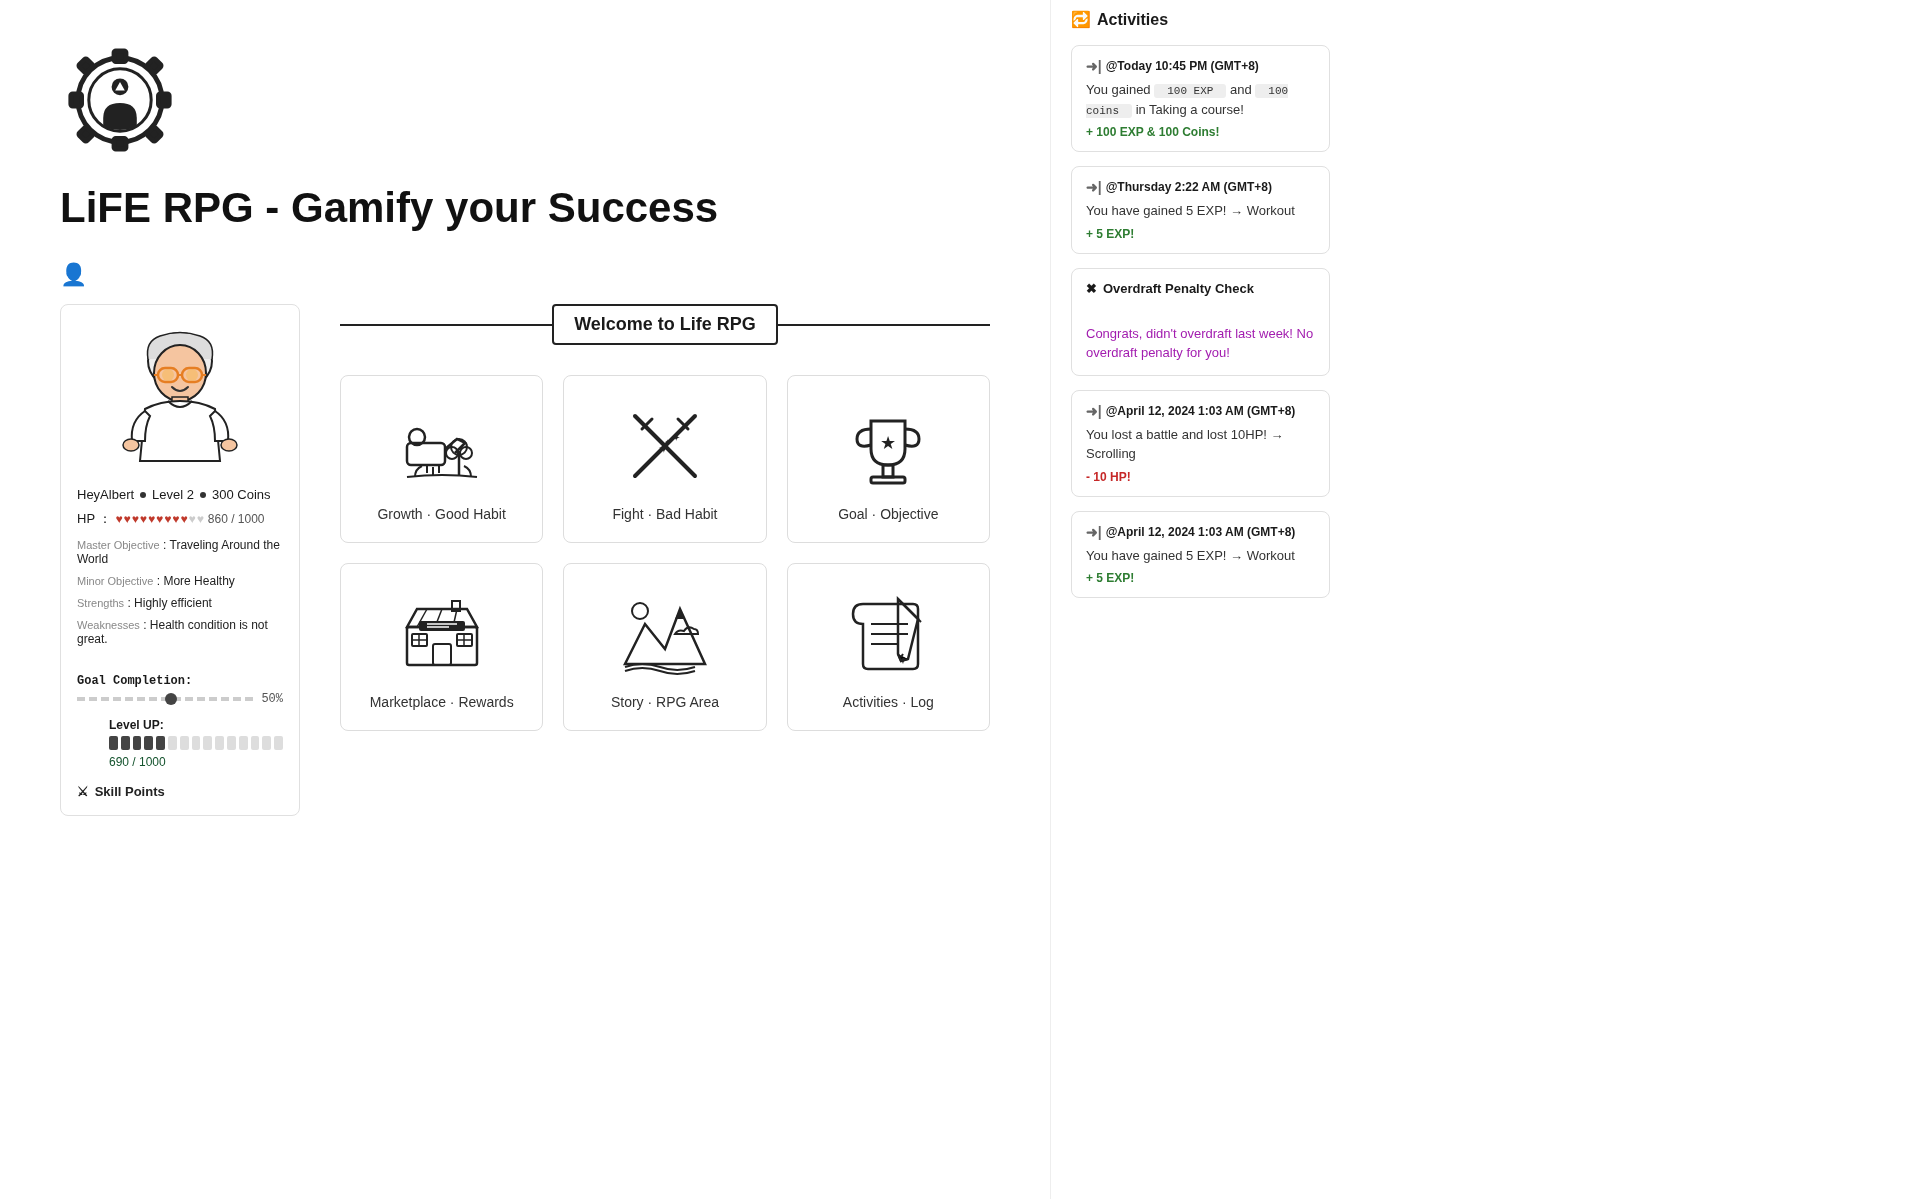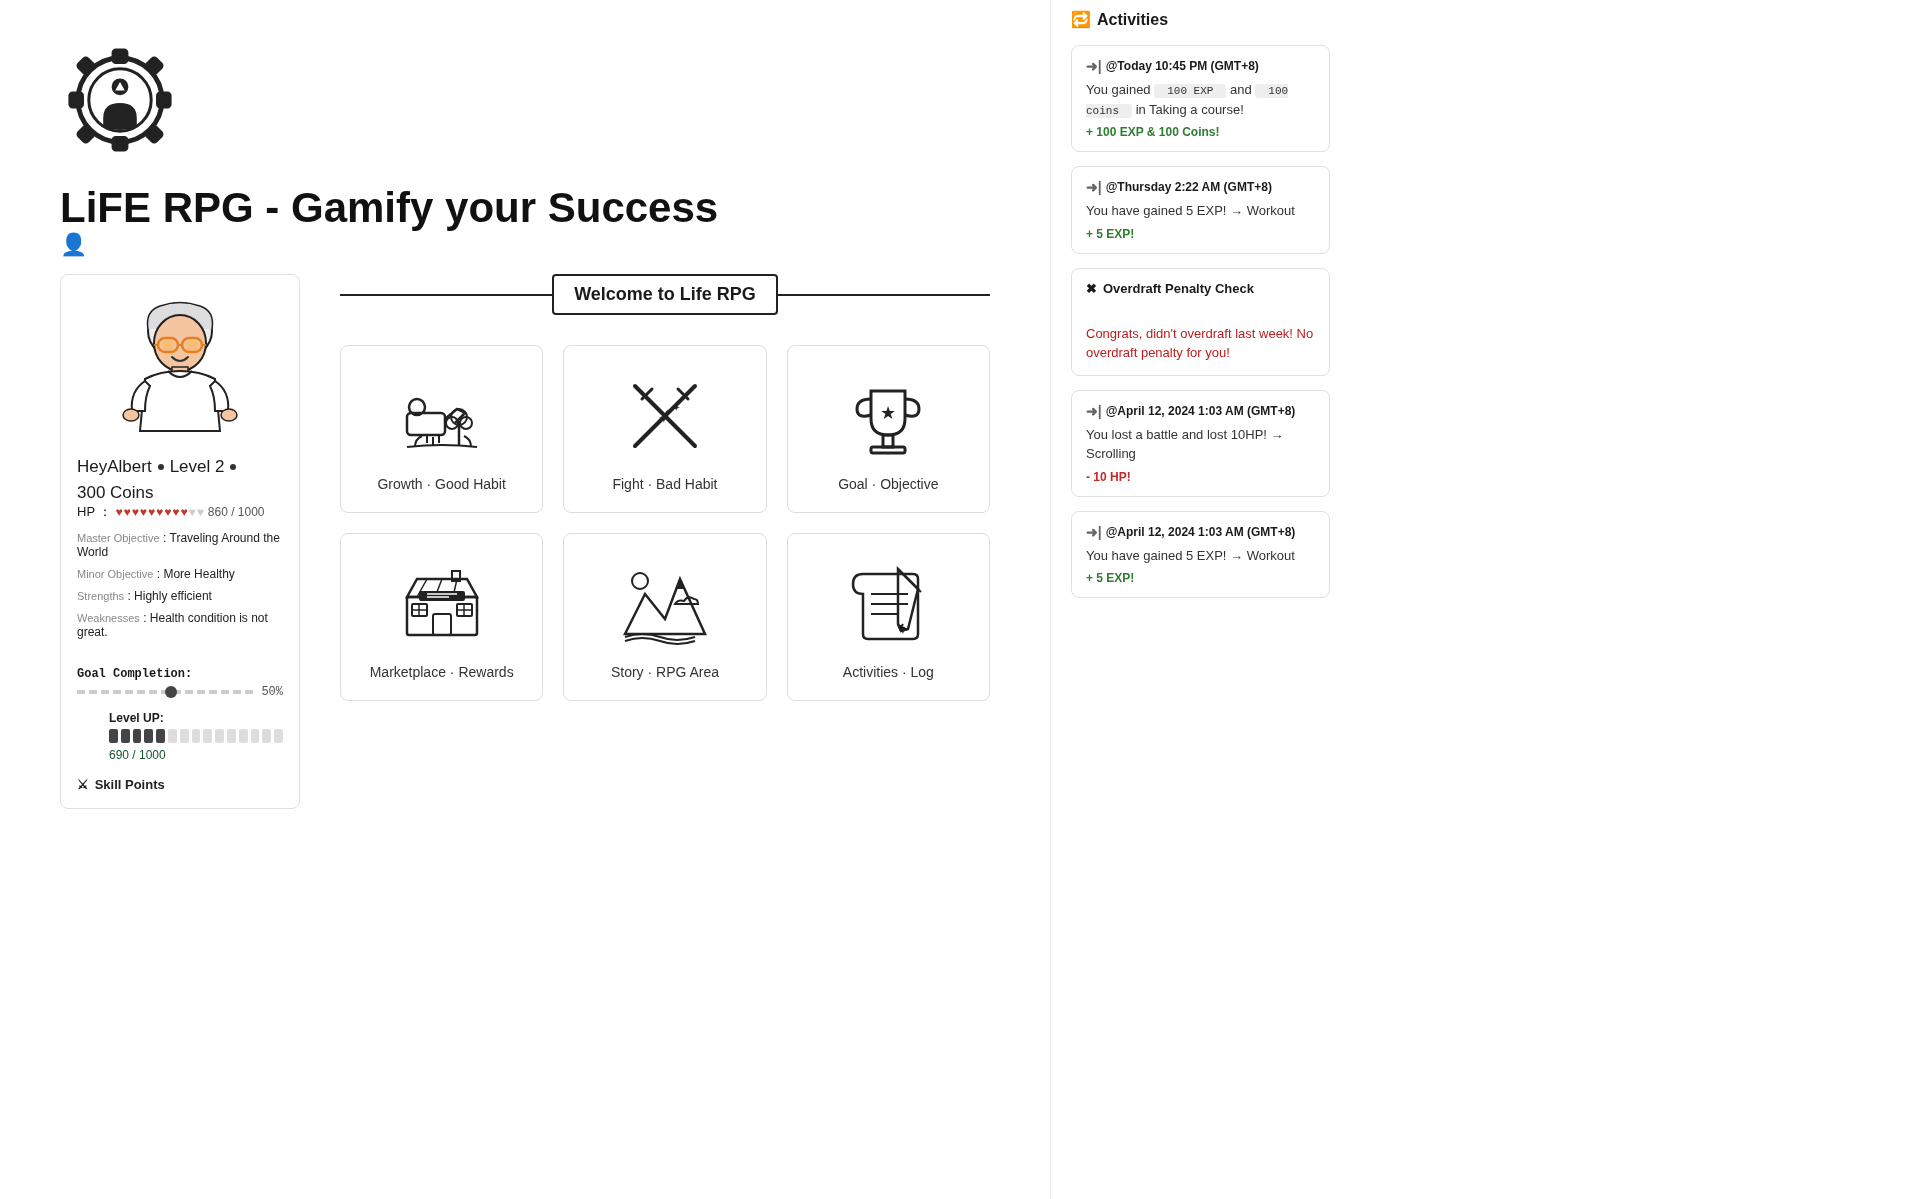--- a/index.html
+++ b/index.html
@@ -18,20 +18,21 @@
     .logo-area {
       margin-bottom: 20px;
     }
     .logo-svg {
       width: 120px;
       height: 120px;
     }
     .page-title {
       font-size: 42px;
       font-weight: 700;
+      margin-bottom: 30px;
       color: #111;
     }
     .user-icon-row {
       margin-bottom: 16px;
     }
     .content-area {
       display: flex;
       gap: 40px;
     }
     
@@ -41,22 +42,23 @@
       border: 1px solid #e0e0e0;
       border-radius: 8px;
       padding: 16px;
       background: #fff;
     }
     .character-avatar {
       text-align: center;
       margin-bottom: 12px;
     }
     .character-name-row {
-      font-size: 17px;
+      font-size: 13px;
       font-weight: 500;
+      margin-bottom: 8px;
       display: flex;
       align-items: center;
       gap: 6px;
       flex-wrap: wrap;
     }
     .char-sep {
       width: 6px;
       height: 6px;
       background: #333;
       display: inline-block;
@@ -256,21 +258,21 @@
       font-size: 13px;
     }
     .overdraft-title {
       font-weight: 600;
       margin-bottom: 6px;
       display: flex;
       align-items: center;
       gap: 6px;
     }
     .overdraft-text {
-      color: #b91c1c;
+      color: #a21caf;
       line-height: 1.5;
       margin-top: 28px;
     }
     .arrow-icon { color: #666; font-size: 14px; }
     .welcome-wrapper {
       display: flex;
       align-items: center;
       gap: 0;
       margin-bottom: 30px;
     }

